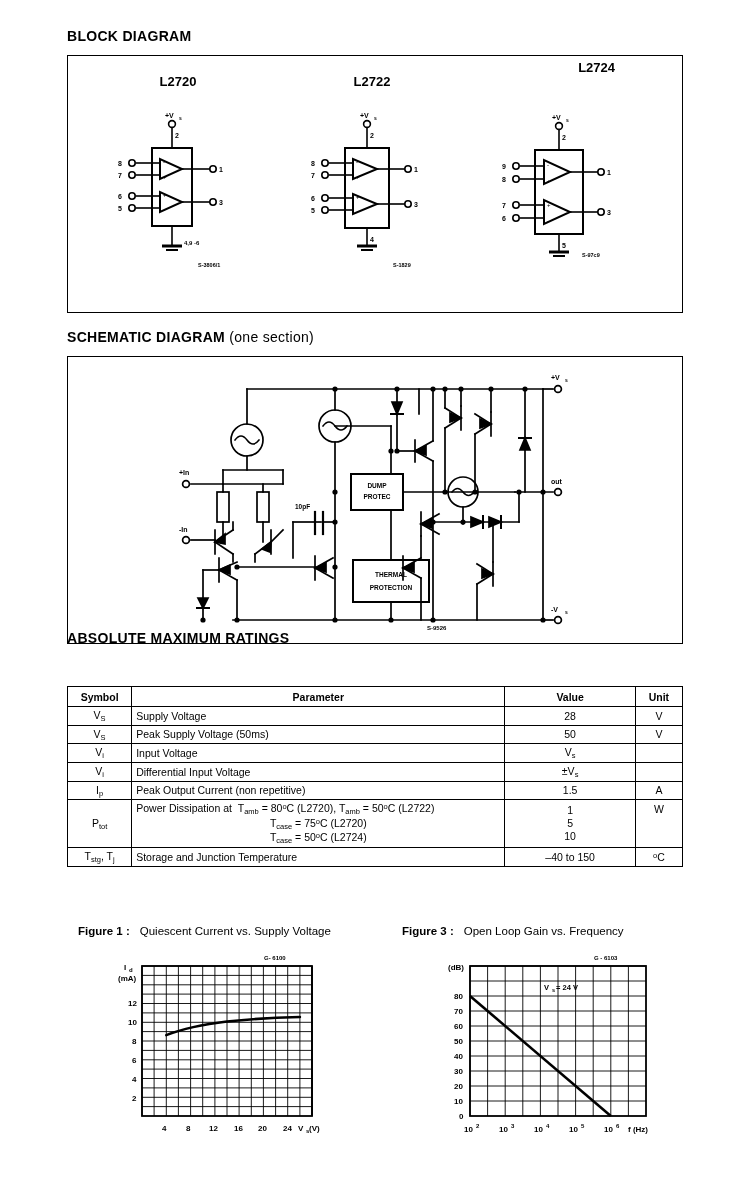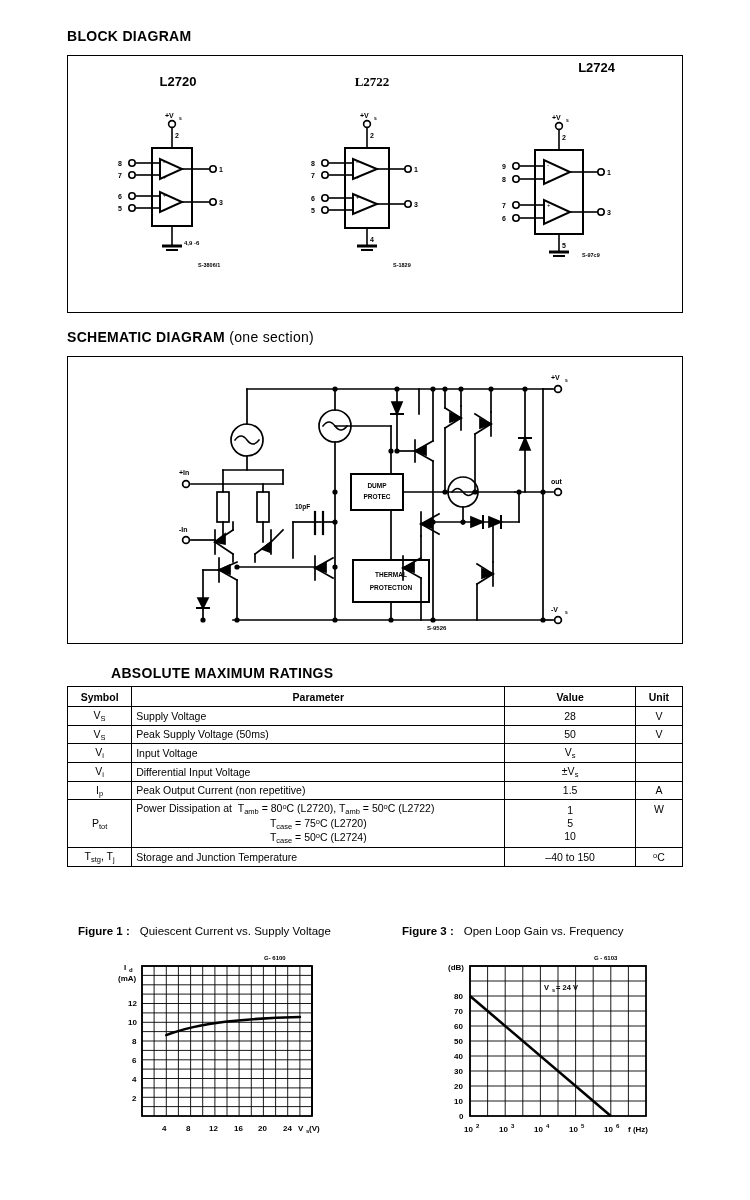--- a/index.html
+++ b/index.html
@@ -79,21 +79,21 @@
 </head>
 <body>
 
 <div class="sec-title" style="left:67px; top:28px;">
   <span>BLOCK DIAGRAM</span>
 </div>
 
 <div class="frame" style="left:67px; top:55px; width:616px; height:258px;"></div>
 
 <div class="blk-title" style="left:118px; top:74px;">L2720</div>
-<div class="blk-title" style="left:312px; top:74px;font-family:Liberation Serif, serif;">L2722</div>
+<div class="blk-title" style="left:312px; top:74px;">L2722</div>
 <div class="blk-title" style="left:495px; top:60px;text-align:right;">L2724</div>
 
 <div class="bd-wrap" style="left:110px; top:112px;">
 <svg width="150" height="170" viewBox="0 0 150 170">
   <g stroke="#000" fill="none" stroke-width="1.6">
     <rect x="42" y="36" width="40" height="78" stroke-width="2"></rect>
 
     <line x1="62" y1="36" x2="62" y2="16"></line>
     <circle cx="62" cy="12" r="3.4" fill="#fff"></circle>
 
@@ -431,21 +431,21 @@
   </g>
   <g font-family="Liberation Sans, sans-serif" font-weight="bold" fill="#000" font-size="6.5" text-anchor="middle">
     <text x="202" y="126">DUMP</text>
     <text x="202" y="137">PROTEC</text>
     <text x="216" y="215">THERMAL</text>
     <text x="216" y="228">PROTECTION</text>
   </g>
 </svg>
 </div>
 
-<div class="sec-title" style="left:67px; top:665px;margin-left:44px;">
+<div class="sec-title" style="left:67px; top:630px;">
   <span>ABSOLUTE MAXIMUM RATINGS</span>
 </div>
 
 <table class="amr" style="left:67px; top:686px; width:616px;">
   <tbody>
       <tr>
     <th class="sym" style="width:64px;">Symbol</th>
     <th class="par" style="width:372px;">Parameter</th>
     <th class="val" style="width:130px;text-align:center;">Value</th>
     <th class="uni" style="width:47px;">Unit</th>

